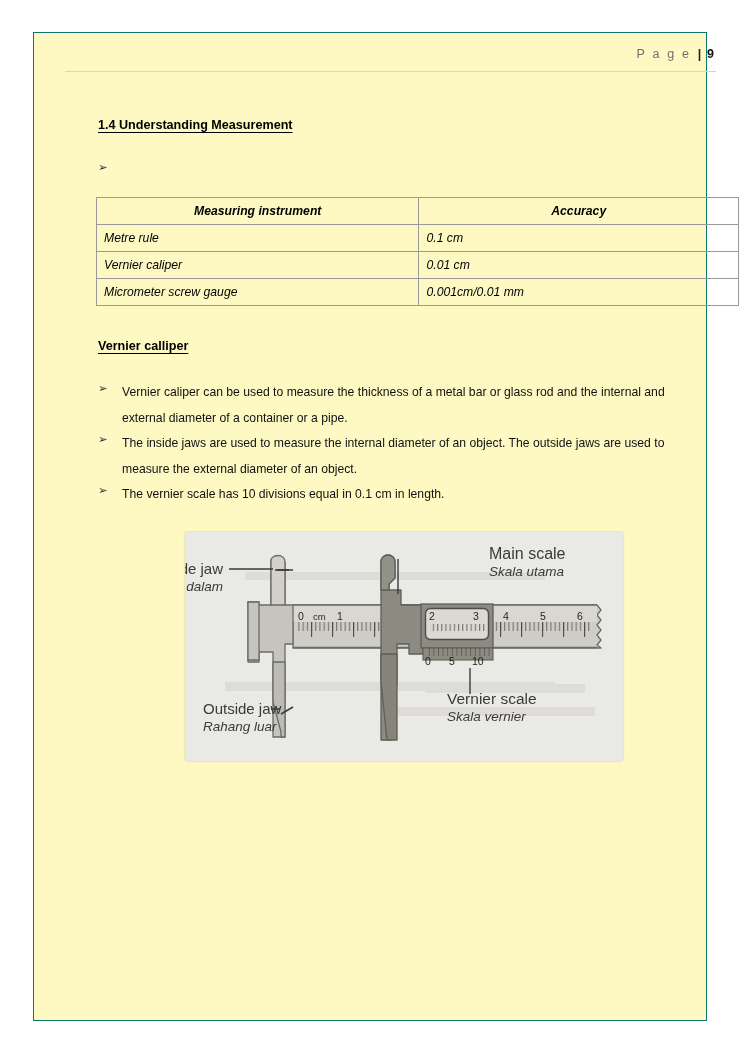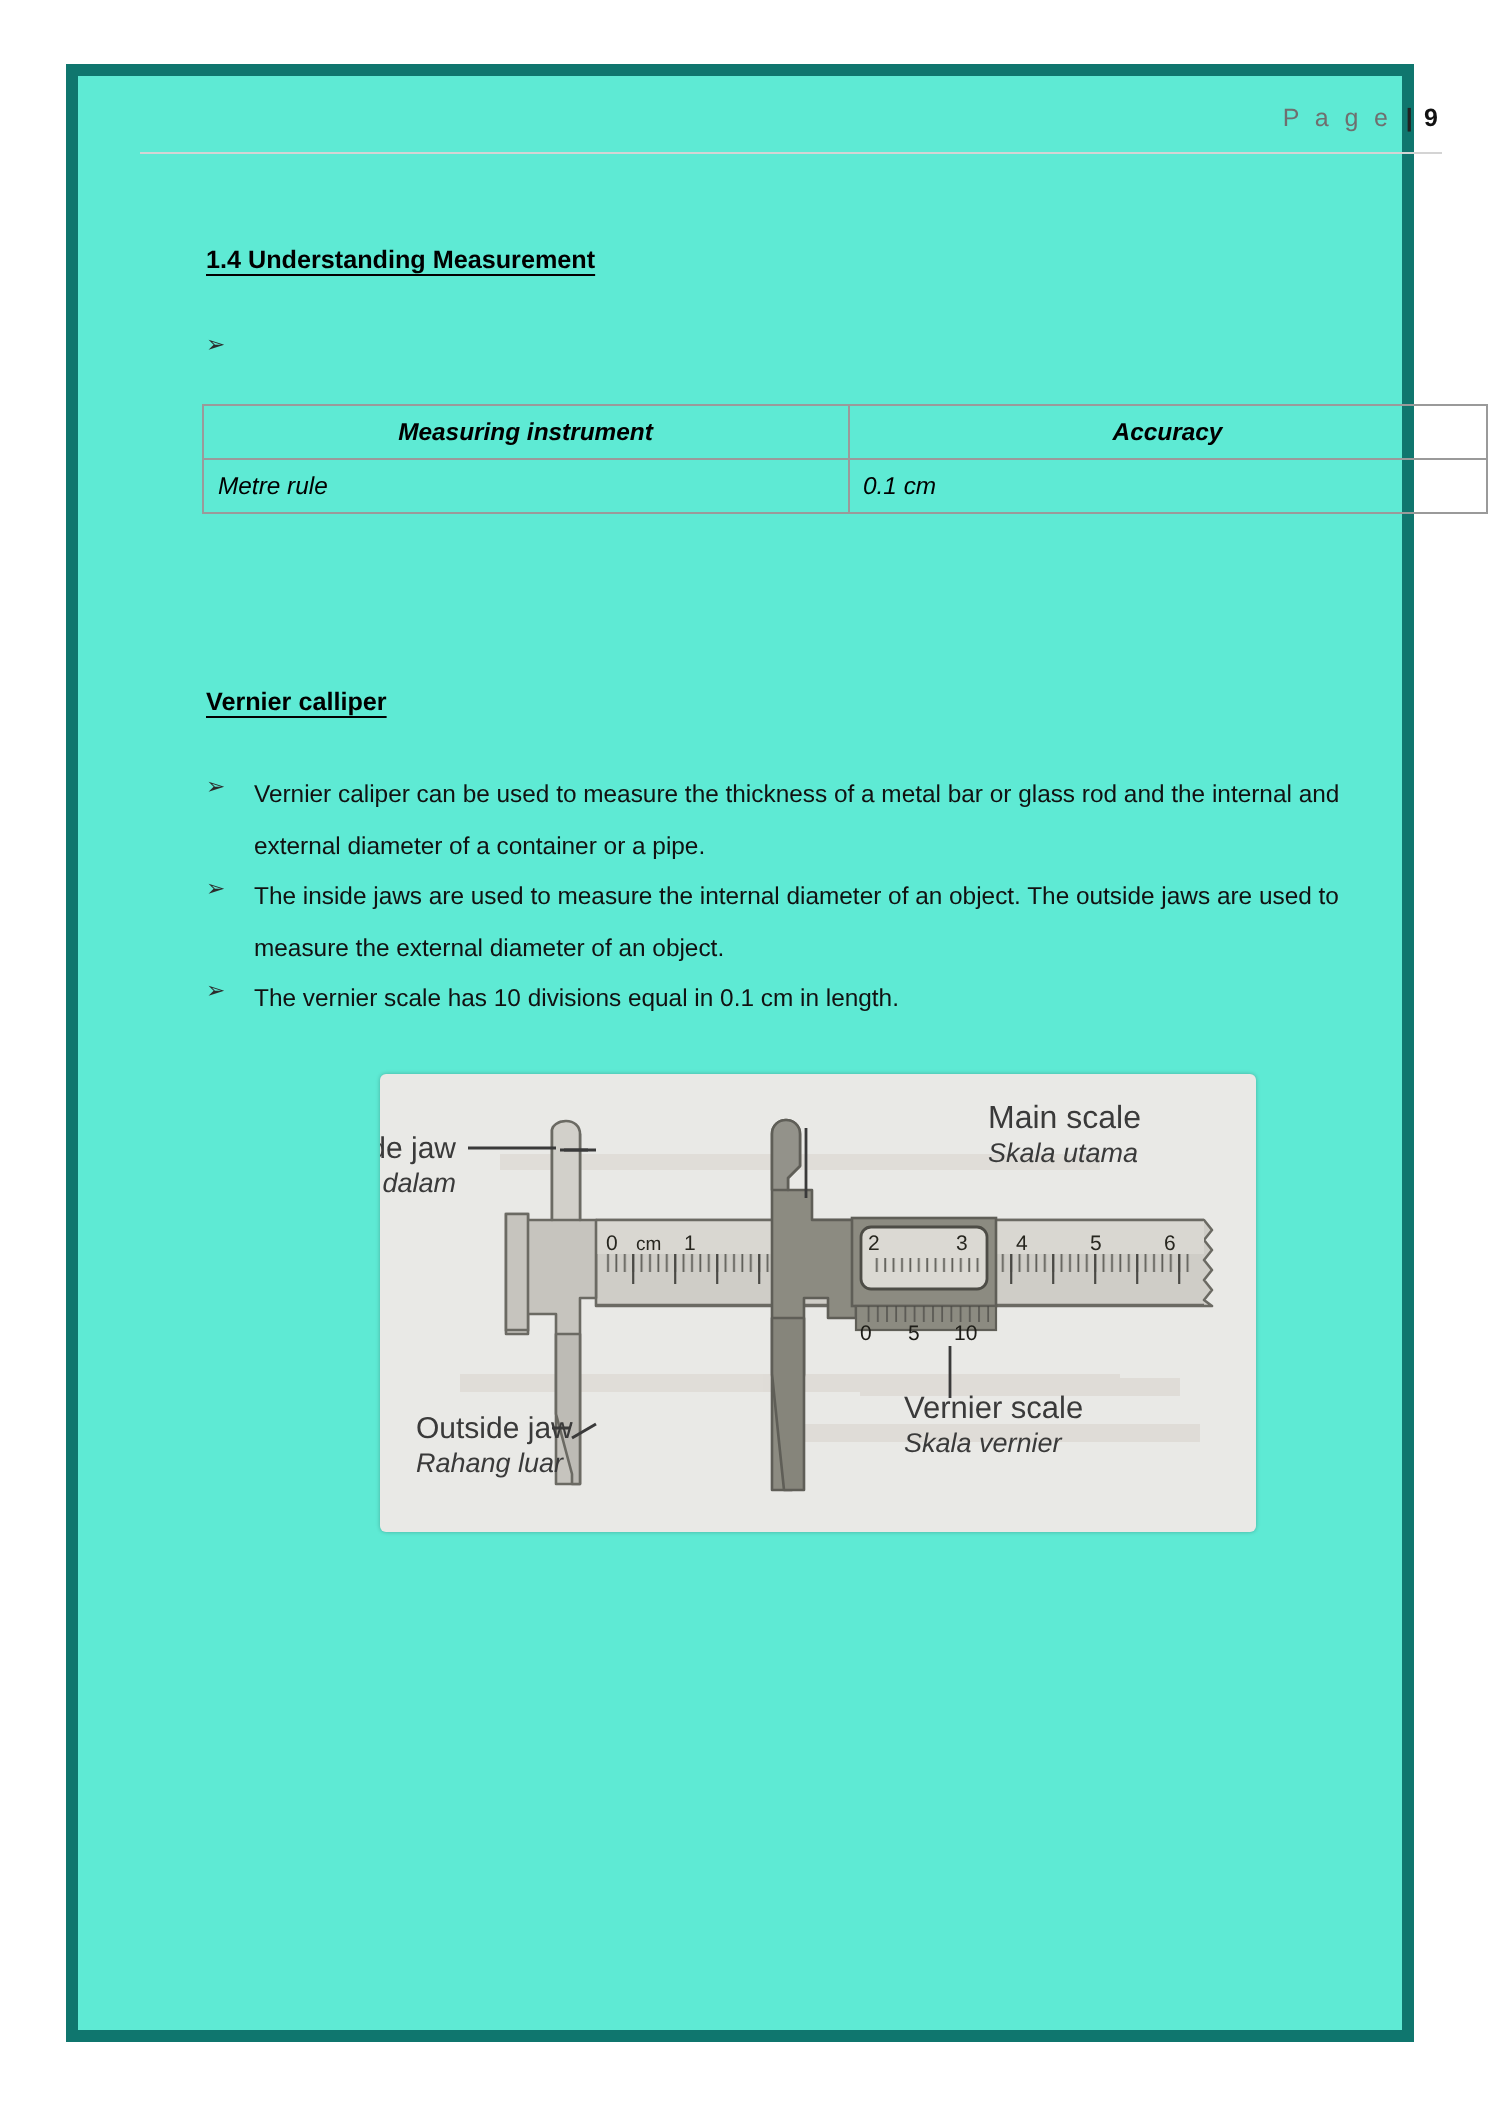--- a/index.html
+++ b/index.html
@@ -17,23 +17,23 @@
     overflow: hidden;
   }
 
   
   .page-frame {
     position: absolute;
     left: 33px;
     top: 32px;
     width: 674px;
     height: 989px;
-    border: 6px solid #0f766e;
+    border: 1px solid #0f766e;
     box-sizing: border-box;
-    background: #5eead4;
+    background: #fef9c3;
   }
 
   .page-inner {
     position: absolute;
     left: 31px;
     top: 0px;
     width: 651px;
     height: 989px;
   }
 
@@ -192,20 +192,28 @@
         <tr>
           <th>Measuring instrument</th>
           <th>Accuracy</th>
         </tr>
       </thead>
       <tbody>
         <tr>
           <td>Metre rule</td>
           <td>0.1 cm</td>
         </tr>
+        <tr>
+          <td>Vernier caliper</td>
+          <td>0.01 cm</td>
+        </tr>
+        <tr>
+          <td>Micrometer screw gauge</td>
+          <td>0.001cm/0.01 mm</td>
+        </tr>
       </tbody>
     </table>
 
     <div class="section-heading" id="heading-vernier">Vernier calliper</div>
 
     <div class="bullet-row" id="bullet-v1">
       <span class="bullet-glyph">➢</span>
       <span class="bullet-text">Vernier caliper can be used to measure the thickness of a metal bar or glass rod and the internal and external diameter of a container or a pipe.</span>
     </div>
 

